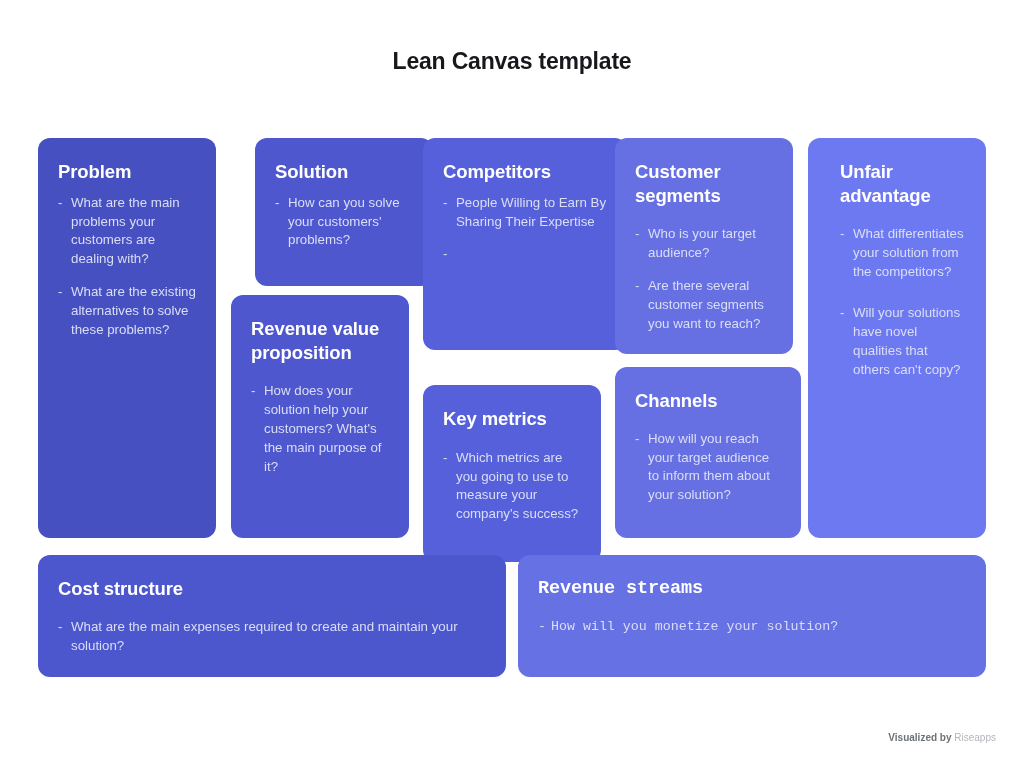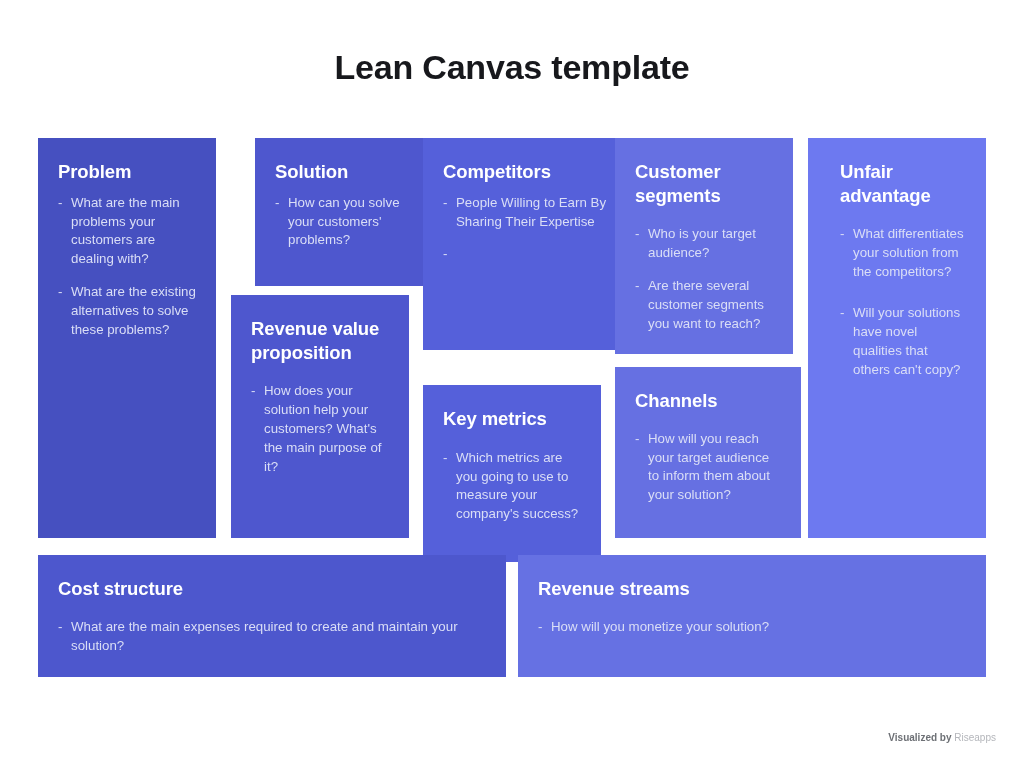--- a/index.html
+++ b/index.html
@@ -14,37 +14,37 @@
     overflow: hidden;
     position: relative;
   }
 
   .page-title {
     position: absolute;
     left: 0;
     top: 48px;
     width: 1024px;
     text-align: center;
-    font-size: 34px;
+    font-size: 23px;
     font-weight: bold;
     color: #17181c;
     letter-spacing: -0.2px;
   }
 
   .canvas {
     position: absolute;
     left: 0;
     top: 0;
     width: 1024px;
     height: 765px;
   }
 
   .card {
     position: absolute;
-    border-radius: 0;
+    border-radius: 12px;
     box-sizing: border-box;
     padding: 22px 20px 16px 20px;
     overflow: hidden;
   }
 
   .card-title {
     color: #ffffff;
     font-weight: bold;
     font-size: 18.5px;
     line-height: 1.28;
@@ -202,21 +202,21 @@
   <div class="card wide" style="left:38px; top:555px; width:468px; height:122px; background:#4d57cd;">
     <div class="card-title">Cost structure</div>
     <ul class="bullets">
       <li class="bullet">
         <span class="bullet-dash">-</span>
         <span>What are the main expenses required to create and maintain your solution?</span>
       </li>
     </ul>
   </div>
 
-  <div class="card wide" style="left:518px; top:555px; width:468px; height:122px; background:#6671e3;">
+  <div class="card wide" style="left:518px; top:555px; width:468px; height:122px; background:#6671e3;font-family:Liberation Mono, monospace;">
     <div class="card-title">Revenue streams</div>
     <ul class="bullets">
       <li class="bullet">
         <span class="bullet-dash">-</span>
         <span>How will you monetize your solution?</span>
       </li>
     </ul>
   </div>
 
 </div>

